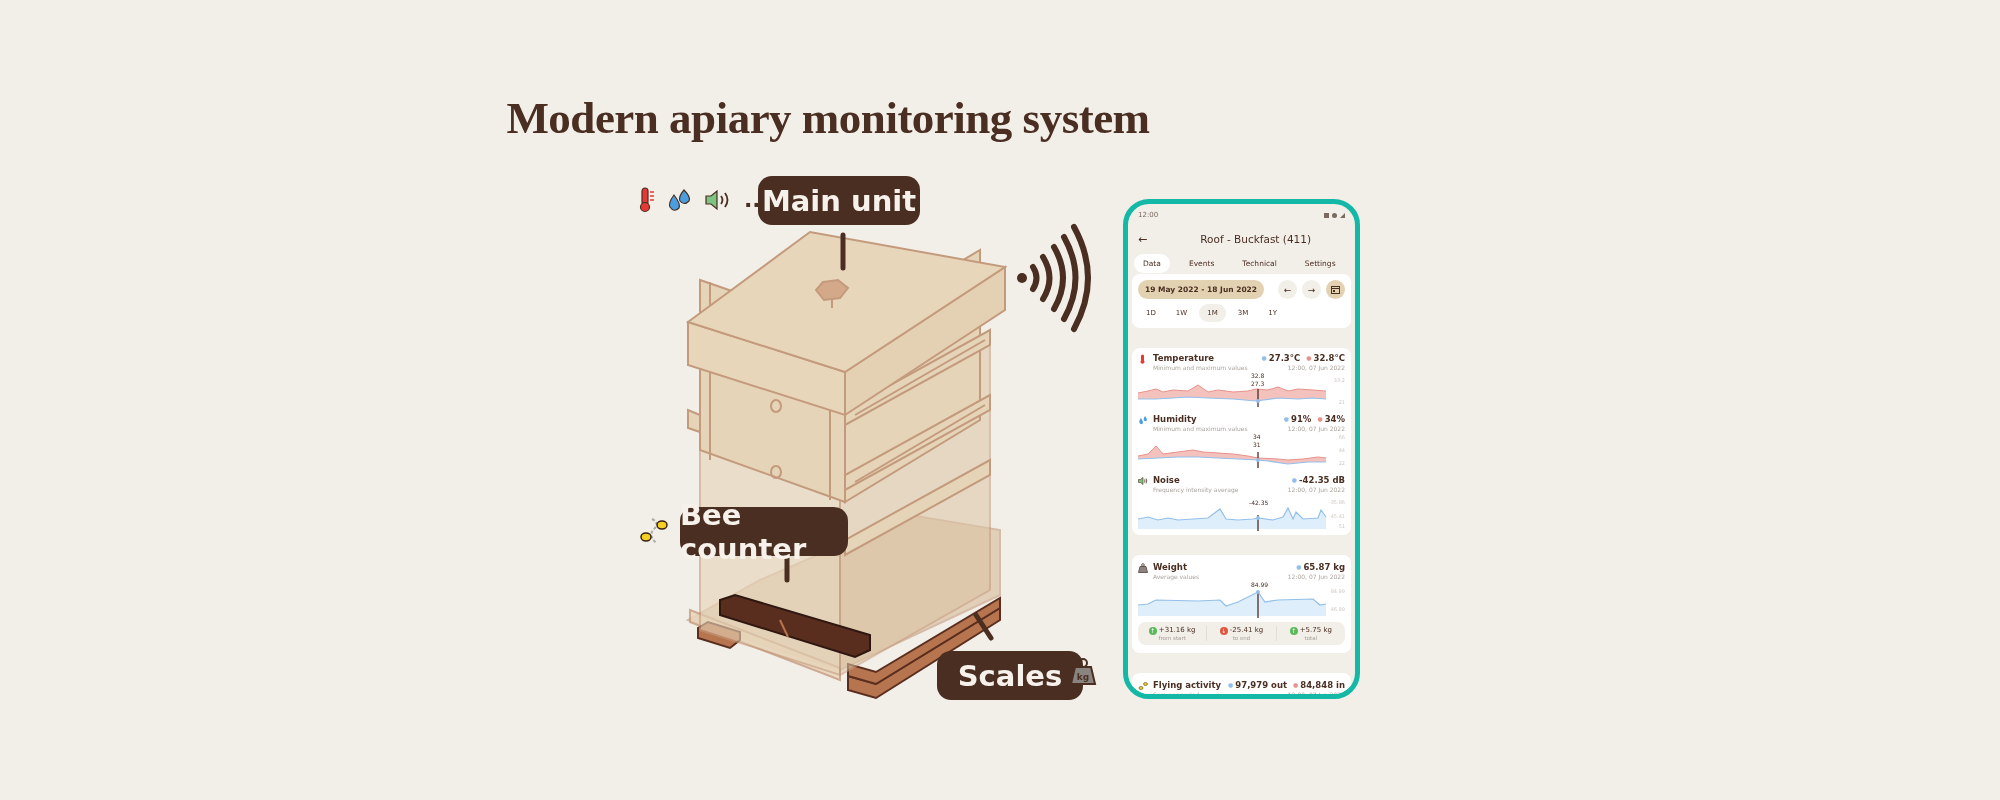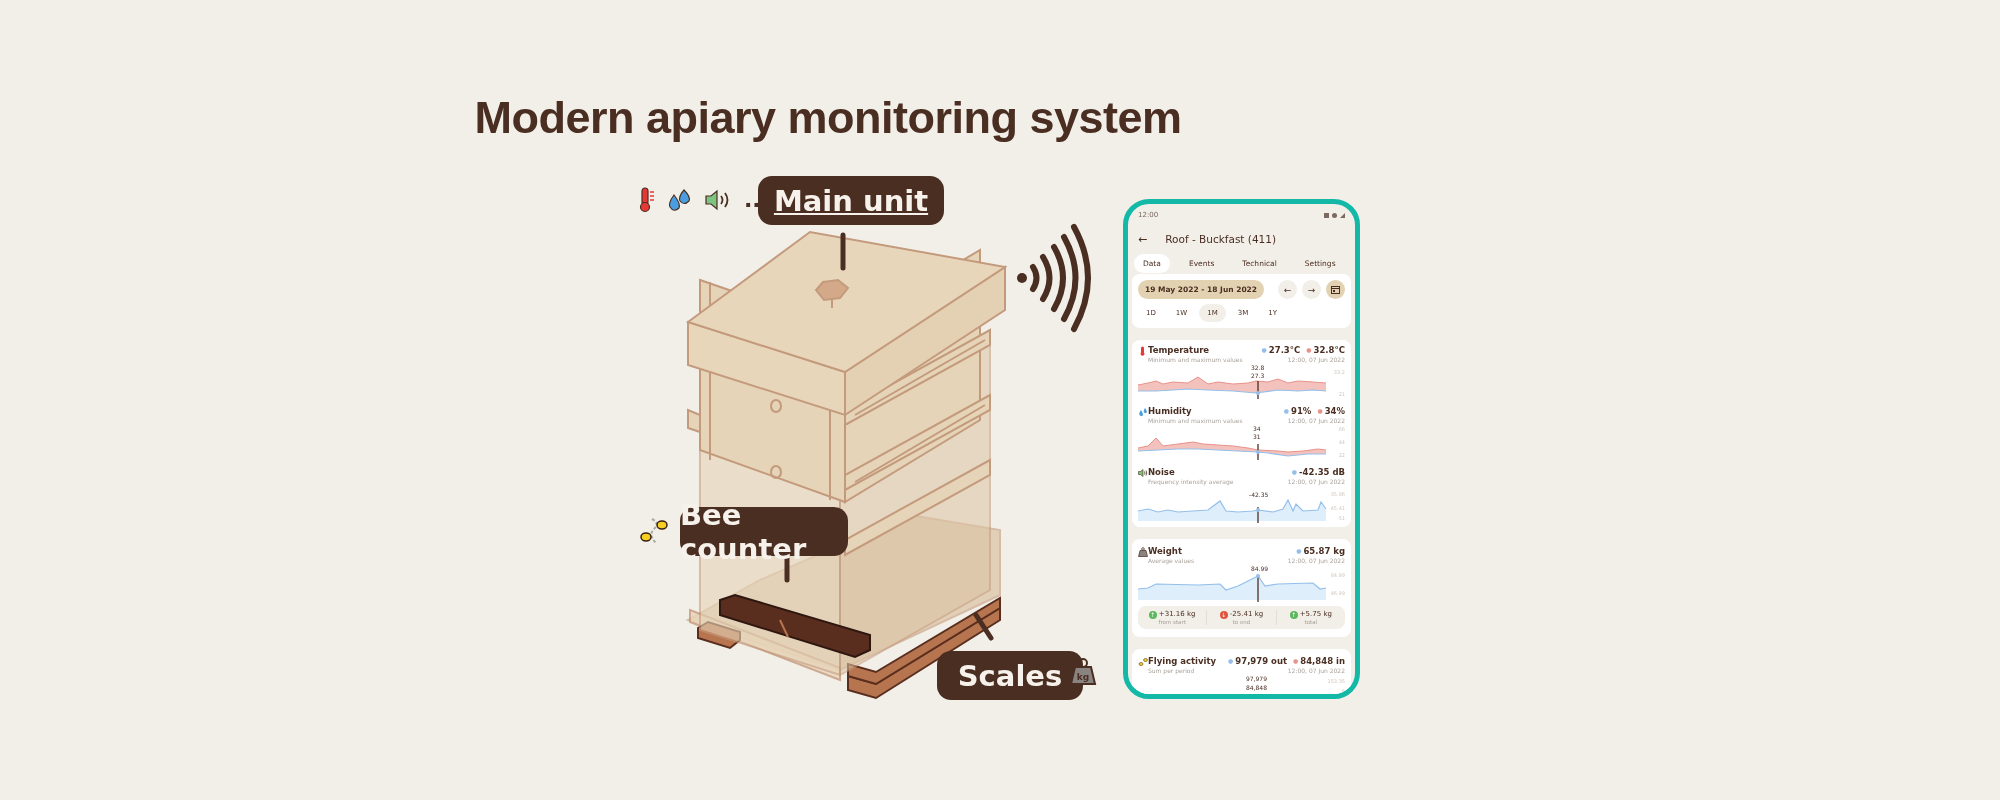--- a/index.html
+++ b/index.html
@@ -1,22 +1,22 @@
 <!DOCTYPE html>
 <html><head>
 <meta charset="utf-8">
 <style>
   * { box-sizing: border-box; margin: 0; padding: 0; }
   html, body { width: 2000px; height: 800px; overflow: hidden; }
   body { background: #f2efe9; font-family: "DejaVu Sans", sans-serif; color: #4a2e22; position: relative; }
 
-  .title { position: absolute; left: 0; width: 1656px; top: 92px; text-align: center; font-family: Liberation Sans, sans-serif; font-weight: bold; font-size: 45px; color: #4a2e22; letter-spacing: -0.5px; }
+  .title { position: absolute; left: 0; width: 1656px; top: 92px; text-align: center; font-family: Liberation Serif, serif; font-weight: bold; font-size: 45px; color: #4a2e22; letter-spacing: -0.5px; }
 
   .pill { position: absolute; background: #4a2e22; color: #f6f1ea; font-weight: bold; border-radius: 14px; font-family: "DejaVu Sans", sans-serif; display: flex; align-items: center; justify-content: center; }
-  .pill-main { left: 758px; top: 176px; width: 186px; height: 49px; font-size: 29px; text-decoration: underline; }
+  .pill-main { left: 758px; top: 176px; width: 162px; height: 49px; font-size: 29px; }
   .pill-bee { left: 680px; top: 507px; width: 168px; height: 49px; font-size: 29px; }
   .pill-scales { left: 937px; top: 651px; width: 146px; height: 49px; font-size: 29px; }
 
   .hive { position: absolute; left: 680px; top: 210px; width: 340px; height: 500px; }
   .signal { position: absolute; left: 1010px; top: 222px; width: 100px; height: 115px; }
 
   .sensor-icons { position: absolute; left: 638px; top: 185px; height: 30px; display: flex; align-items: center; gap: 10px; }
   .sensor-icons svg { display: block; }
   .ellipsis { font-size: 22px; font-weight: bold; color: #4a2e22; line-height: 1; margin-left: 2px; }
   .bee-icon { position: absolute; left: 638px; top: 515px; }
@@ -24,37 +24,37 @@
 
   
   .phone { position: absolute; left: 1123px; top: 199px; width: 237px; height: 500px; border: 5px solid #14b8a6; border-radius: 26px; background: #f2efe9; overflow: hidden; font-family: "DejaVu Sans", sans-serif; }
   .status { height: 22px; display: flex; justify-content: space-between; align-items: center; padding: 0 10px; font-size: 7px; color: #7a6a60; }
   .status .icons { display: flex; gap: 3px; align-items: center; }
   .status .sq { width: 5px; height: 5px; background: #7a6a60; }
   .status .dot { width: 5px; height: 5px; background: #7a6a60; border-radius: 50%; }
   .status .tri { width: 0; height: 0; border-left: 5px solid transparent; border-bottom: 5px solid #7a6a60; }
   .appbar { height: 26px; display: flex; align-items: center; padding: 0 10px; gap: 18px; }
   .appbar .back { font-size: 11px; color: #4a2e22; }
-  .appbar .apptitle { font-size: 10.5px; color: #4a2e22; }
+  .appbar .apptitle { font-size: 10.5px; color: #4a2e22; margin-left: 35px; }
   .tabs { display: flex; gap: 10px; padding: 0 6px; height: 22px; align-items: center; }
   .tab { font-size: 7.5px; padding: 5px 9px; border-radius: 10px; color: #4a2e22; }
   .tab.active { background: #fff; }
-  .card { background: #fff; border-radius: 8px; margin: 0 4px 12px 4px; padding: 6px 6px; }
+  .card { background: #fff; border-radius: 8px; margin: 0 4px 20px 4px; padding: 6px 6px; }
   .range-row { display: flex; align-items: center; justify-content: space-between; }
   .range { background: #e3d2b2; border-radius: 10px; font-size: 7.5px; padding: 5px 7px; color: #4a2e22; font-weight: bold; }
   .navbtns { display: flex; gap: 5px; }
   .navbtn { width: 19px; height: 19px; border-radius: 50%; background: #f2efe9; display: flex; align-items: center; justify-content: center; font-size: 9px; color: #4a2e22; }
   .navbtn.cal { background: #e3d2b2; }
   .periods { display: flex; gap: 4px; margin-top: 5px; }
   .period { font-size: 7px; padding: 5px 8px; border-radius: 10px; color: #4a2e22; }
   .period.active { background: #f2efe9; }
 
   .metric { position: relative; padding: 3px 6px 2px 6px; }
   .mhead { display: flex; justify-content: space-between; align-items: flex-start; }
-  .mleft { display: flex; }
+  .mleft { display: flex; gap: 5px; }
   .micon { width: 10px; height: 10px; margin-top: 1px; }
   .mname { font-size: 8.5px; font-weight: bold; color: #4a2e22; }
   .msub { font-size: 6px; color: #aaa29b; margin-top: 1px; }
   .mright { text-align: right; }
   .mvals { font-size: 8.5px; font-weight: bold; color: #4a2e22; display: flex; gap: 6px; justify-content: flex-end; }
   .mvals .b::before { content: "●"; color: #93bfea; font-size: 6px; margin-right: 2px; vertical-align: 1px; }
   .mvals .r::before { content: "●"; color: #e8928b; font-size: 6px; margin-right: 2px; vertical-align: 1px; }
   .mtime { font-size: 6px; color: #aaa29b; margin-top: 1px; }
   .chart { position: relative; height: 38px; }
   .chart svg { position: absolute; left: 0; top: 0; }

